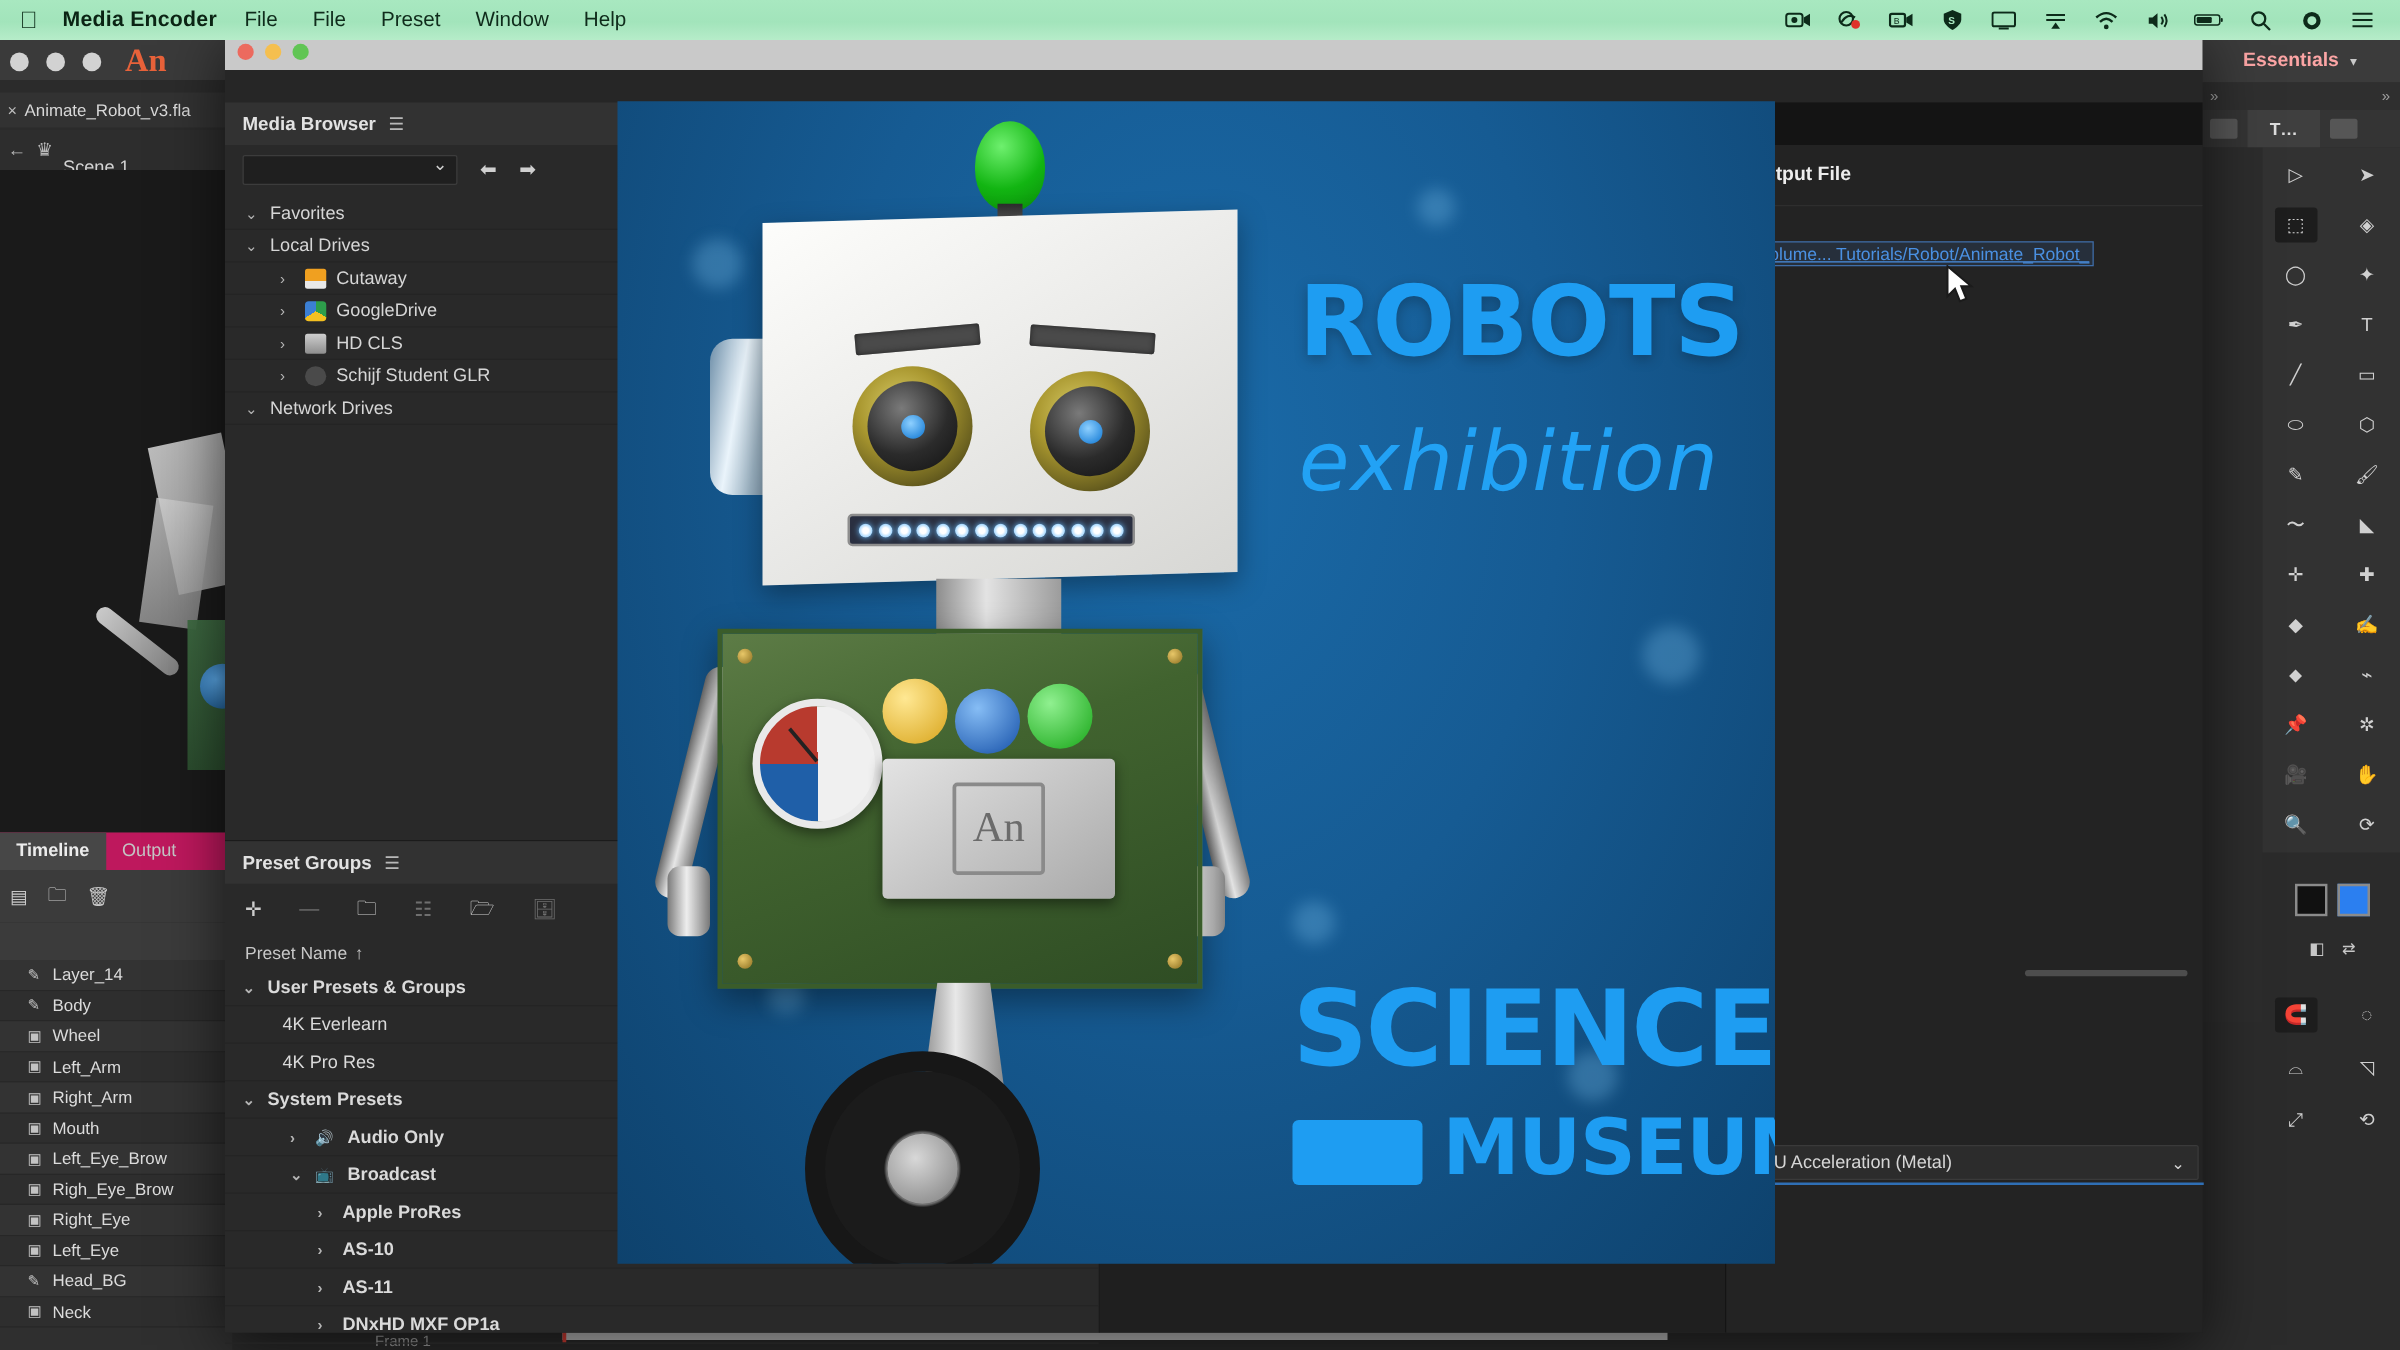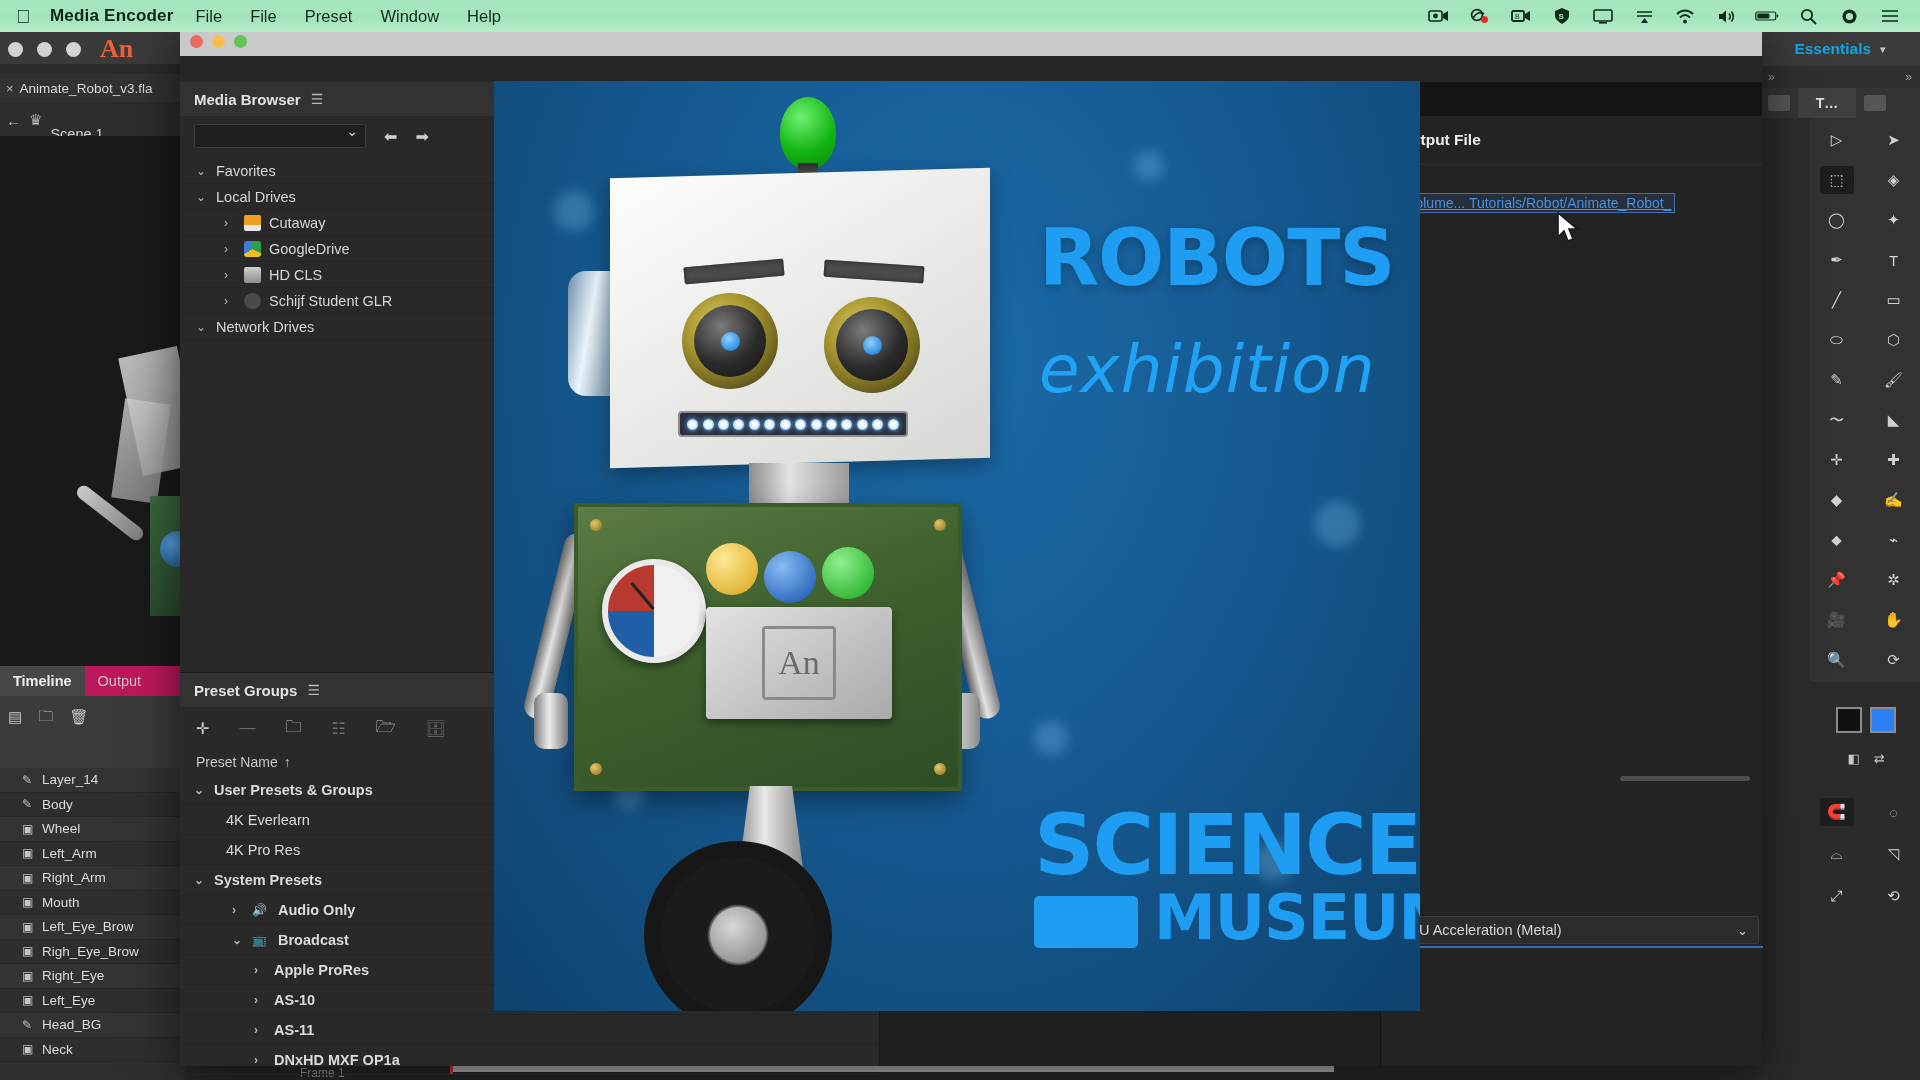--- a/index.html
+++ b/index.html
@@ -162,21 +162,21 @@
   
   .poster { position:absolute; left:494px; top:81px; width:926px; height:930px;
      background:radial-gradient(ellipse at 50% 30%, #1a6aa8 0%, #165b93 45%, #0e426d 100%);
      overflow:hidden; }
   .spark { position:absolute; border-radius:50%; background:#7fc4f0; filter:blur(6px); opacity:.30;}
   .p-title { position:absolute; left:545px; top:140px; width:420px; color:#1e9df2;
      font-size:78px; font-weight:bold; letter-spacing:-1px; line-height:.95;
      font-family:"DejaVu Sans", sans-serif; text-shadow:0 3px 10px rgba(0,0,0,.25);}
   .p-sub { position:absolute; left:545px; top:250px; color:#22a2f5; font-size:66px;
      font-family:"DejaVu Sans", sans-serif; font-style:italic; letter-spacing:1px;}
-  .p-logo1 { position:absolute; left:540px; top:715px; color:#1e9df2; font-size:84px; font-weight:bold;
+  .p-logo1 { position:absolute; left:540px; top:693px; color:#1e9df2; font-size:84px; font-weight:bold;
      letter-spacing:-2px; font-family:"DejaVu Sans", sans-serif;}
   .p-logo2 { position:absolute; left:540px; top:800px; color:#1e9df2; font-size:62px; font-weight:bold;
      letter-spacing:-1px; font-family:"DejaVu Sans", sans-serif;}
   .p-sq { position:absolute; left:540px; top:815px; width:104px; height:52px; background:#1e9df2;
      border-radius:5px;}
 
   
   .bulb { position:absolute; left:286px; top:16px; width:56px; height:72px;
      background:radial-gradient(circle at 38% 28%,#6ef06e,#12b512 55%,#0a8a0a);
      border-radius:50% 50% 46% 46%;}
@@ -241,21 +241,21 @@
      clip-path:polygon(18% 0,82% 0,100% 100%,0 100%);}
   .wheel { position:absolute; left:150px; top:760px; width:188px; height:188px; border-radius:50%;
      background:radial-gradient(circle at 50% 50%, #6d6d6d 0 26%, #1b1b1b 28% 100%);
      border:16px solid #171717;}
   .hub { position:absolute; left:216px; top:826px; width:56px; height:56px; border-radius:50%;
      background:radial-gradient(circle at 40% 35%,#d8d8d8,#7d7d7d);}
 
   
   .rt-essentials { position:absolute; right:0; top:32px; width:160px; height:34px; background:#3b3b3b;
      display:flex; align-items:center; justify-content:center; gap:9px;}
-  .rt-essentials .lbl { color:#0ea5e9; font-size:15.5px; font-weight:bold;}
+  .rt-essentials .lbl { color:#fca5a5; font-size:15.5px; font-weight:bold;}
   .rt-essentials .cv { color:#c8c8c8; font-size:11px;}
   .rt-collapse { position:absolute; right:0; top:66px; width:160px; height:22px; background:#2f2f2f;
      display:flex; align-items:center; justify-content:space-between; padding:0 8px; color:#9e9e9e;
      font-size:12px;}
   .rt-tabs { position:absolute; right:0; top:88px; width:160px; height:30px; background:#343434;
      display:flex; align-items:center;}
   .rt-tab-sq { width:22px; height:16px; background:#565656; margin:0 8px; border-radius:2px;}
   .rt-tab-t { width:58px; height:30px; background:#3f3f3f; color:#dcdcdc; font-size:14px;
      display:flex; align-items:center; justify-content:center; font-weight:bold;}
   .toolcol { position:absolute; right:0; top:118px; width:110px; background:#323232; padding:8px 0;

